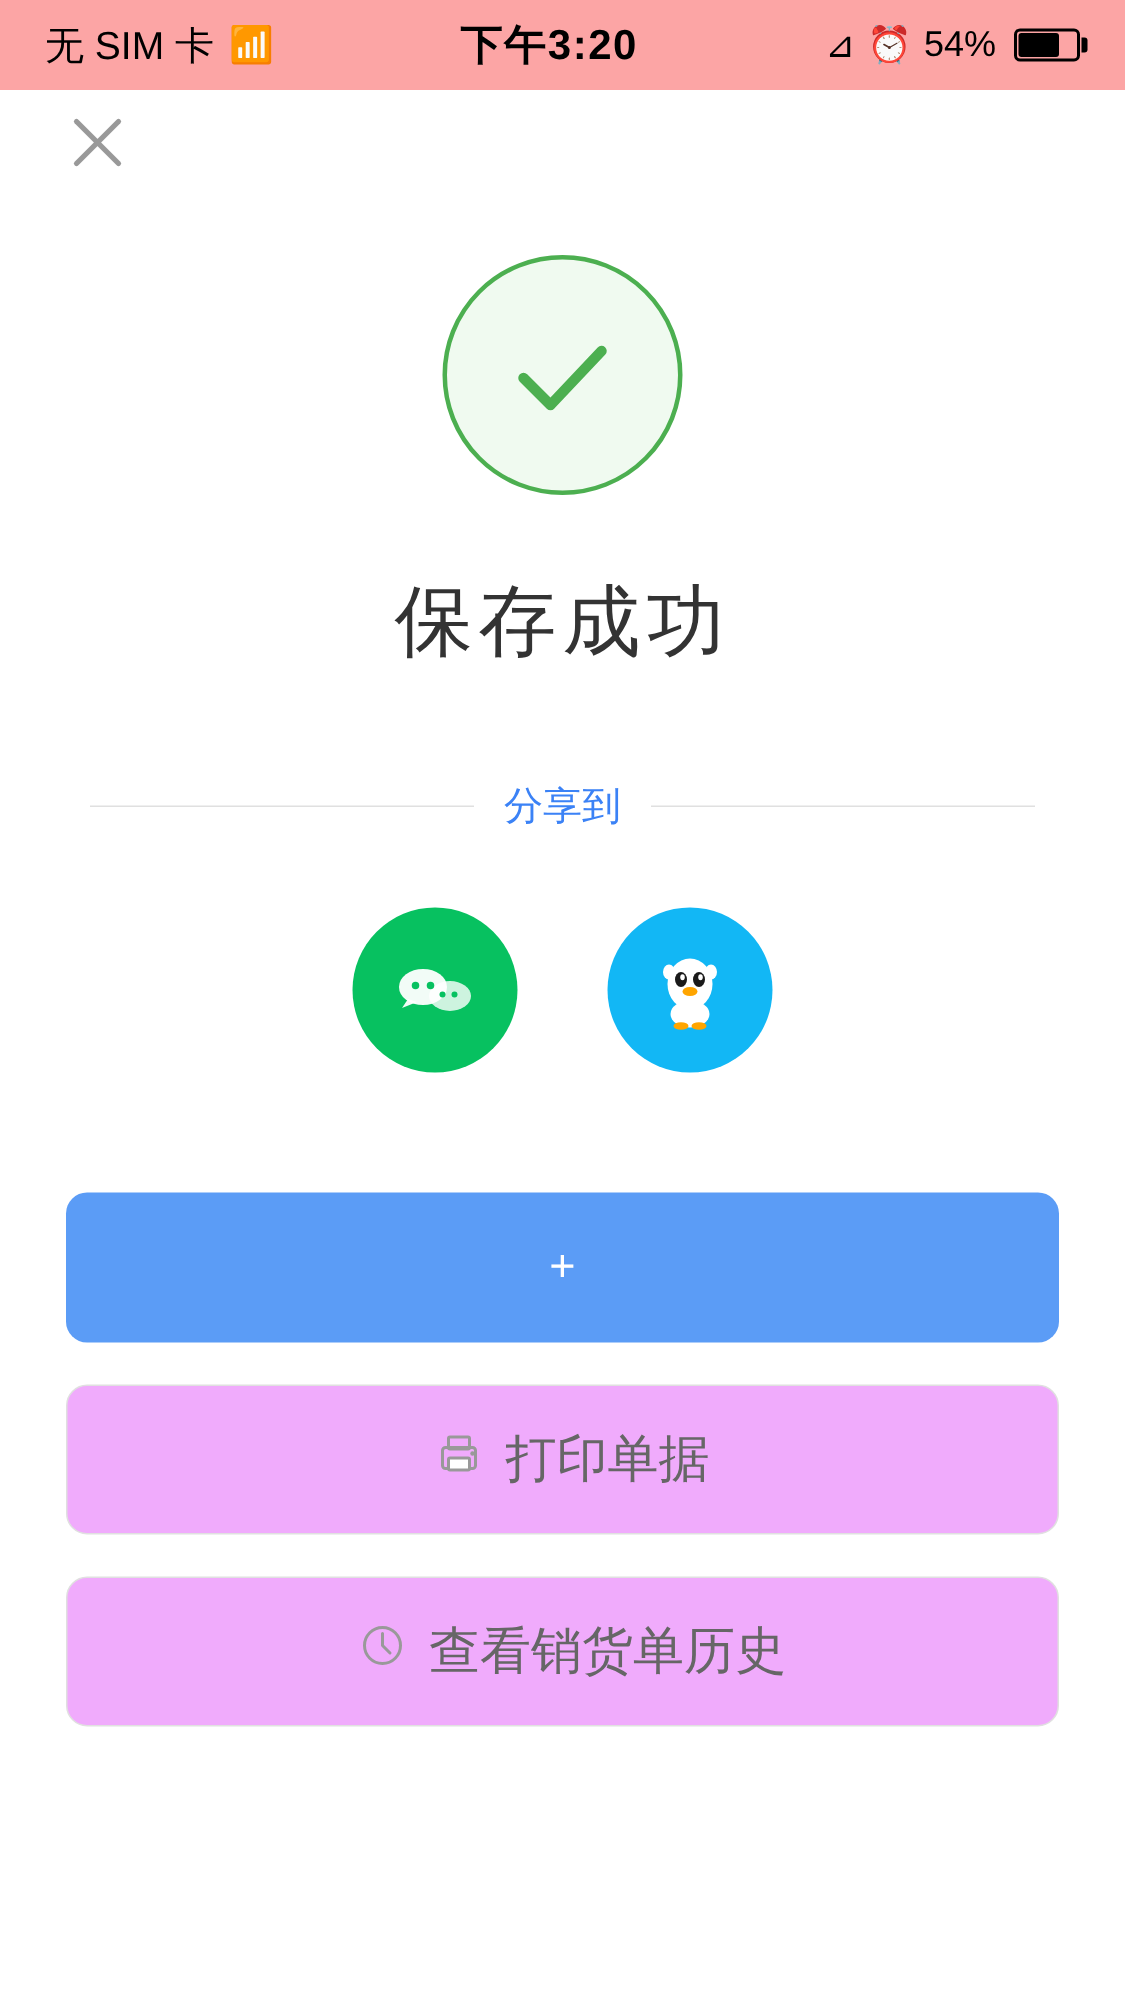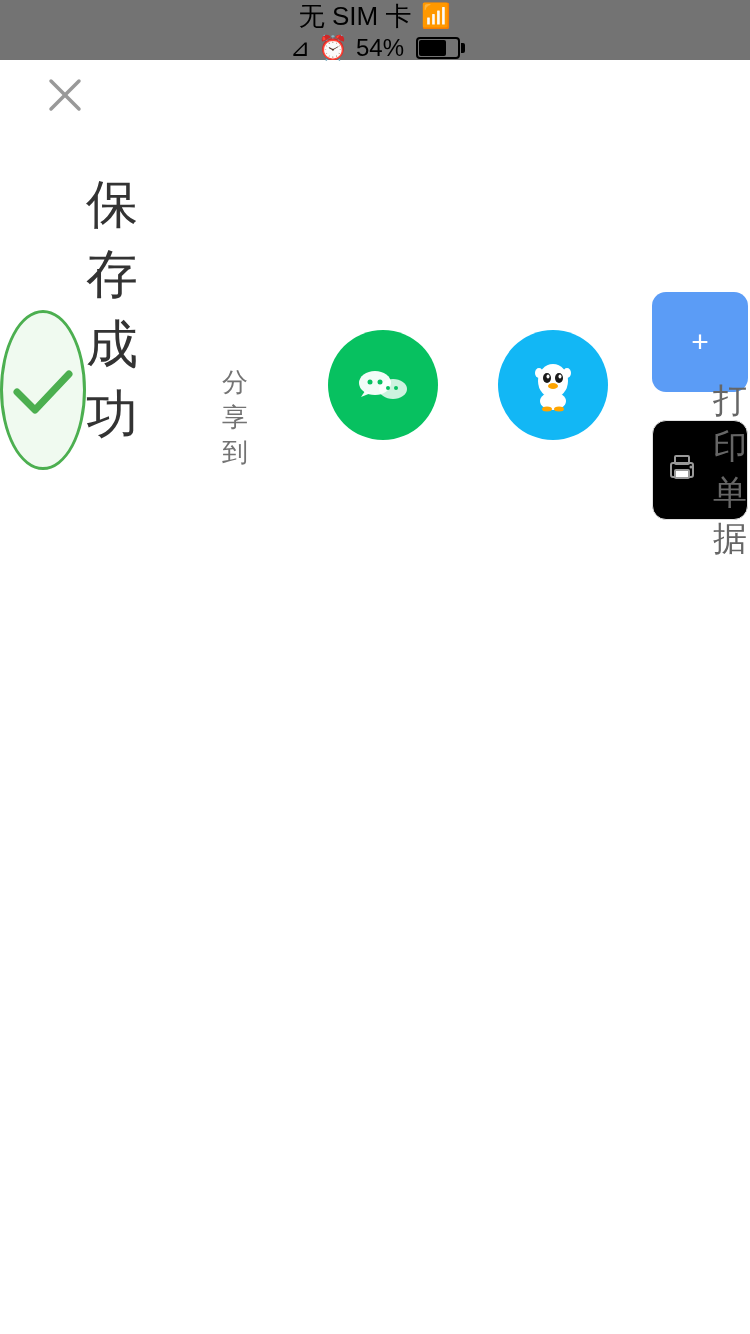--- a/index.html
+++ b/index.html
@@ -12,24 +12,23 @@
       font-family: -apple-system, "PingFang SC", "Helvetica Neue", sans-serif;
       position: relative;
     }
 
     
     .status-bar {
       width: 100%;
       height: 60px;
       display: flex;
       align-items: center;
-      justify-content: center;
+      justify-content: space-between;
       padding: 0 30px;
-      background: #737373;
-      flex-direction: column;
+      background: #fca5a5;
     }
     .status-left {
       display: flex;
       align-items: center;
       gap: 10px;
       font-size: 26px;
       color: #000;
       font-weight: 500;
     }
     .wifi-icon {
@@ -91,22 +90,22 @@
       cursor: pointer;
     }
     .close-icon-svg {
       width: 36px;
       height: 36px;
     }
 
     
     .main-content {
       display: flex;
-      flex-direction: row;
-      align-items: flex-end;
+      flex-direction: column;
+      align-items: center;
       padding-top: 110px;
     }
 
     
     .success-circle {
       width: 160px;
       height: 160px;
       border-radius: 50%;
       border: 3px solid #4CAF50;
       background: #f0faf0;
@@ -137,21 +136,21 @@
       padding: 0 60px;
       margin-bottom: 50px;
     }
     .divider-line {
       flex: 1;
       height: 1px;
       background: #e0e0e0;
     }
     .share-label {
       font-size: 26px;
-      color: #737373;
+      color: #3b82f6;
       padding: 0 20px;
     }
 
     
     .share-icons {
       display: flex;
       gap: 60px;
       margin-bottom: 80px;
     }
     .share-icon-btn {
@@ -191,21 +190,21 @@
       gap: 14px;
       cursor: pointer;
       font-size: 34px;
       color: #fff;
       font-weight: 400;
     }
 
     .btn-secondary {
       width: 100%;
       height: 100px;
-      background: #000000;
+      background: #f0abfc;
       border: 1.5px solid #e0e0e0;
       border-radius: 14px;
       display: flex;
       align-items: center;
       justify-content: center;
       gap: 14px;
       cursor: pointer;
       font-size: 34px;
       color: #666;
       font-weight: 400;
@@ -217,20 +216,21 @@
     }
   </style>
 </head>
 <body>
 
 <div class="status-bar">
   <div class="status-left">
     <span>无 SIM 卡</span>
     <span class="wifi-icon">📶</span>
   </div>
+  <div class="status-center">下午3:20</div>
   <div class="status-right">
     <span>⊿</span>
     <span>⏰</span>
     <span>54%</span>
     <span class="battery-bar">
       <span class="battery-fill"></span>
     </span>
   </div>
 </div>
 
@@ -309,15 +309,24 @@
         <svg width="34" height="34" viewBox="0 0 34 34" fill="none" xmlns="http://www.w3.org/2000/svg">
           <rect x="6" y="13" width="22" height="14" rx="2" stroke="#999" stroke-width="2"></rect>
           <rect x="10" y="6" width="14" height="8" rx="1" stroke="#999" stroke-width="2"></rect>
           <rect x="10" y="20" width="14" height="8" rx="1" fill="white" stroke="#999" stroke-width="2"></rect>
           <circle cx="26" cy="17" r="1.5" fill="#999"></circle>
         </svg>
       </span>
       <span>打印单据</span>
     </button>
 
+    <button class="btn-secondary">
+      <span class="btn-icon">
+        <svg width="34" height="34" viewBox="0 0 34 34" fill="none" xmlns="http://www.w3.org/2000/svg">
+          <circle cx="17" cy="17" r="12" stroke="#999" stroke-width="2"></circle>
+          <polyline points="17,9 17,17 22,22" stroke="#999" stroke-width="2" stroke-linecap="round" stroke-linejoin="round"></polyline>
+        </svg>
+      </span>
+      <span>查看销货单历史</span>
+    </button>
 
   </div>
 </div>
 
 </body></html>

